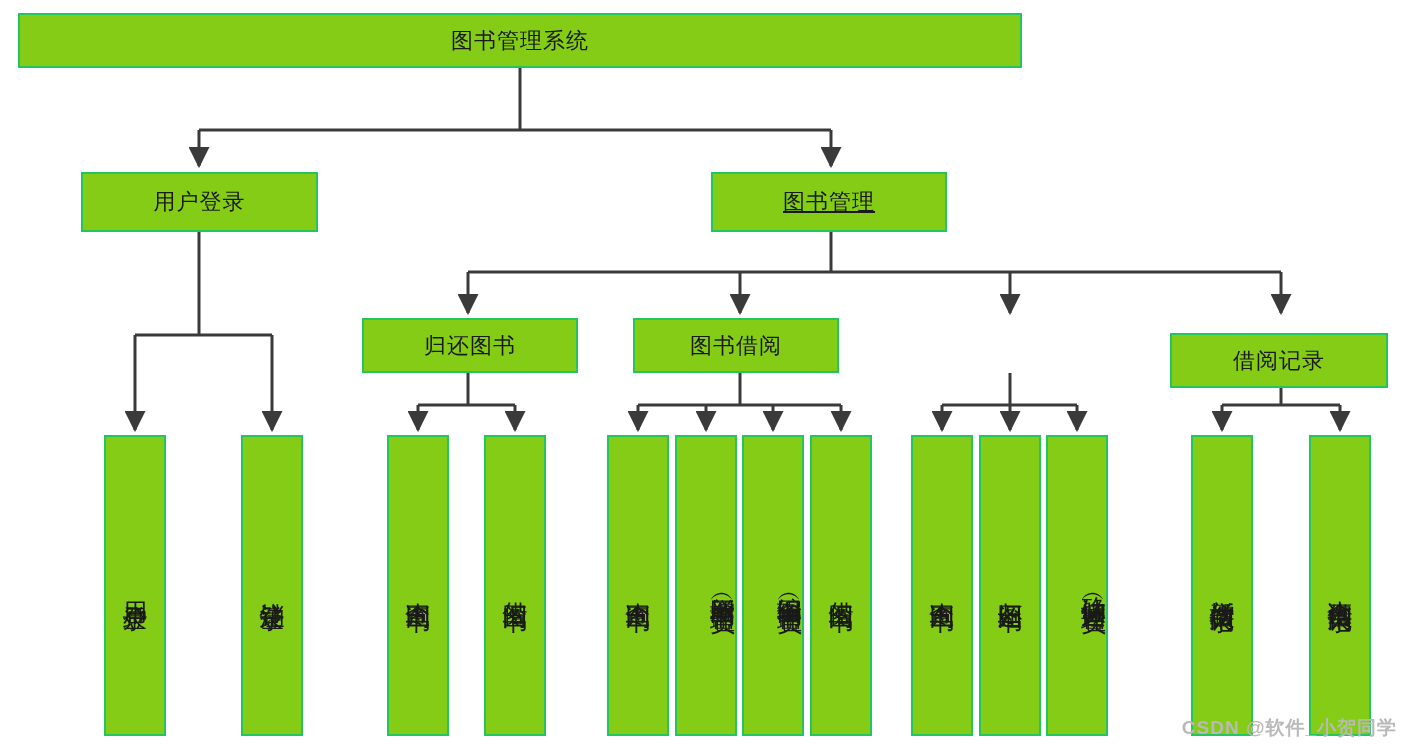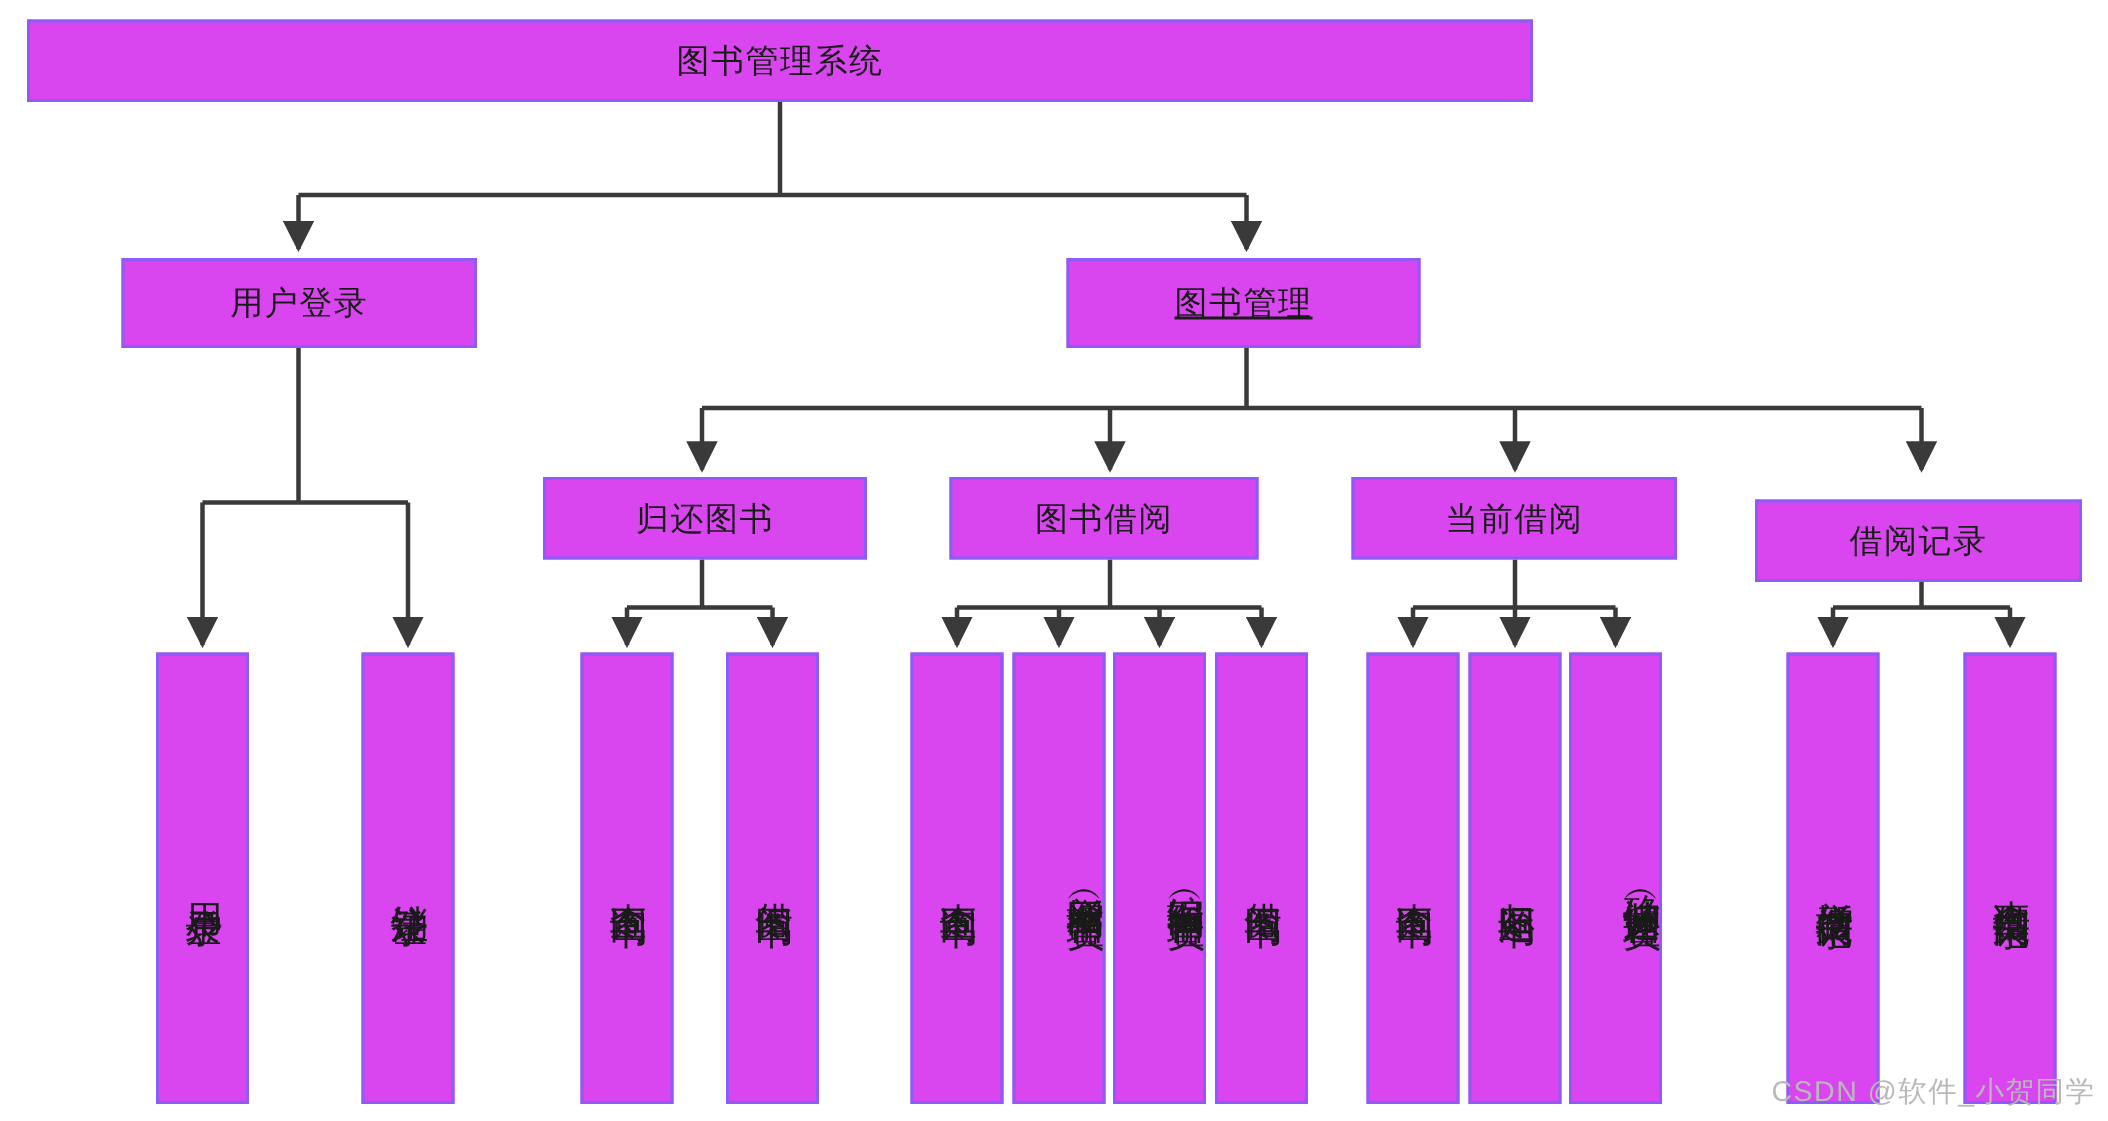--- a/index.html
+++ b/index.html
@@ -21,22 +21,22 @@
     position: absolute;
     left: 0;
     top: 0;
     width: 1405px;
     height: 747px;
     pointer-events: none;
   }
   .node {
     position: absolute;
     box-sizing: border-box;
-    border: 2px solid #8b5cf6;
-    background: #d946ef;
+    border: 2px solid #22c55e;
+    background: #84cc16;
     display: flex;
     align-items: center;
     justify-content: center;
     color: #1a1a1a;
   }
   .node.h {
     font-size: 22px;
     letter-spacing: 1px;
   }
   .node.v {
@@ -55,20 +55,21 @@
     align-items: center;
   }
   .watermark {
     position: absolute;
     right: 8px;
     bottom: 6px;
     font-size: 19px;
     color: #b9b9b9;
     letter-spacing: 1px;
     white-space: nowrap;
+    font-weight: bold;
   }
 </style>
 </head>
 <body>
 
 <div id="canvas">
 
   <svg id="wires" viewBox="0 0 1405 747" xmlns="http://www.w3.org/2000/svg">
     <defs>
       <marker id="arrow" viewBox="0 0 10 10" refX="9" refY="5" markerWidth="7" markerHeight="7" orient="auto-start-reverse">
@@ -119,21 +120,20 @@
     </g>
   </svg>
 
   <div class="node h" style="left:18px; top:13px; width:1004px; height:55px;">图书管理系统</div>
 
   <div class="node h" style="left:81px; top:172px; width:237px; height:60px;">用户登录</div>
   <div class="node h" style="left:711px; top:172px; width:236px; height:60px;text-decoration:underline;">图书管理</div>
 
   <div class="node h" style="left:362px; top:318px; width:216px; height:55px;">归还图书</div>
   <div class="node h" style="left:633px; top:318px; width:206px; height:55px;">图书借阅</div>
-  <div class="node h" style="left:901px; top:318px; width:217px; height:55px;">当前借阅</div>
   <div class="node h" style="left:1170px; top:333px; width:218px; height:55px;">借阅记录</div>
 
   <div class="node v mid" style="left:104px; top:435px; width:62px; height:301px;">用户登录</div>
   <div class="node v mid" style="left:241px; top:435px; width:62px; height:301px;">注销登录</div>
 
   <div class="node v mid" style="left:387px; top:435px; width:62px; height:301px;">查询图书</div>
   <div class="node v mid" style="left:484px; top:435px; width:62px; height:301px;">借阅图书</div>
 
   <div class="node v mid" style="left:607px; top:435px; width:62px; height:301px;">查询图书</div>
   <div class="node v top" style="left:675px; top:435px; width:62px; height:301px;">新增图书（管理员）</div>

